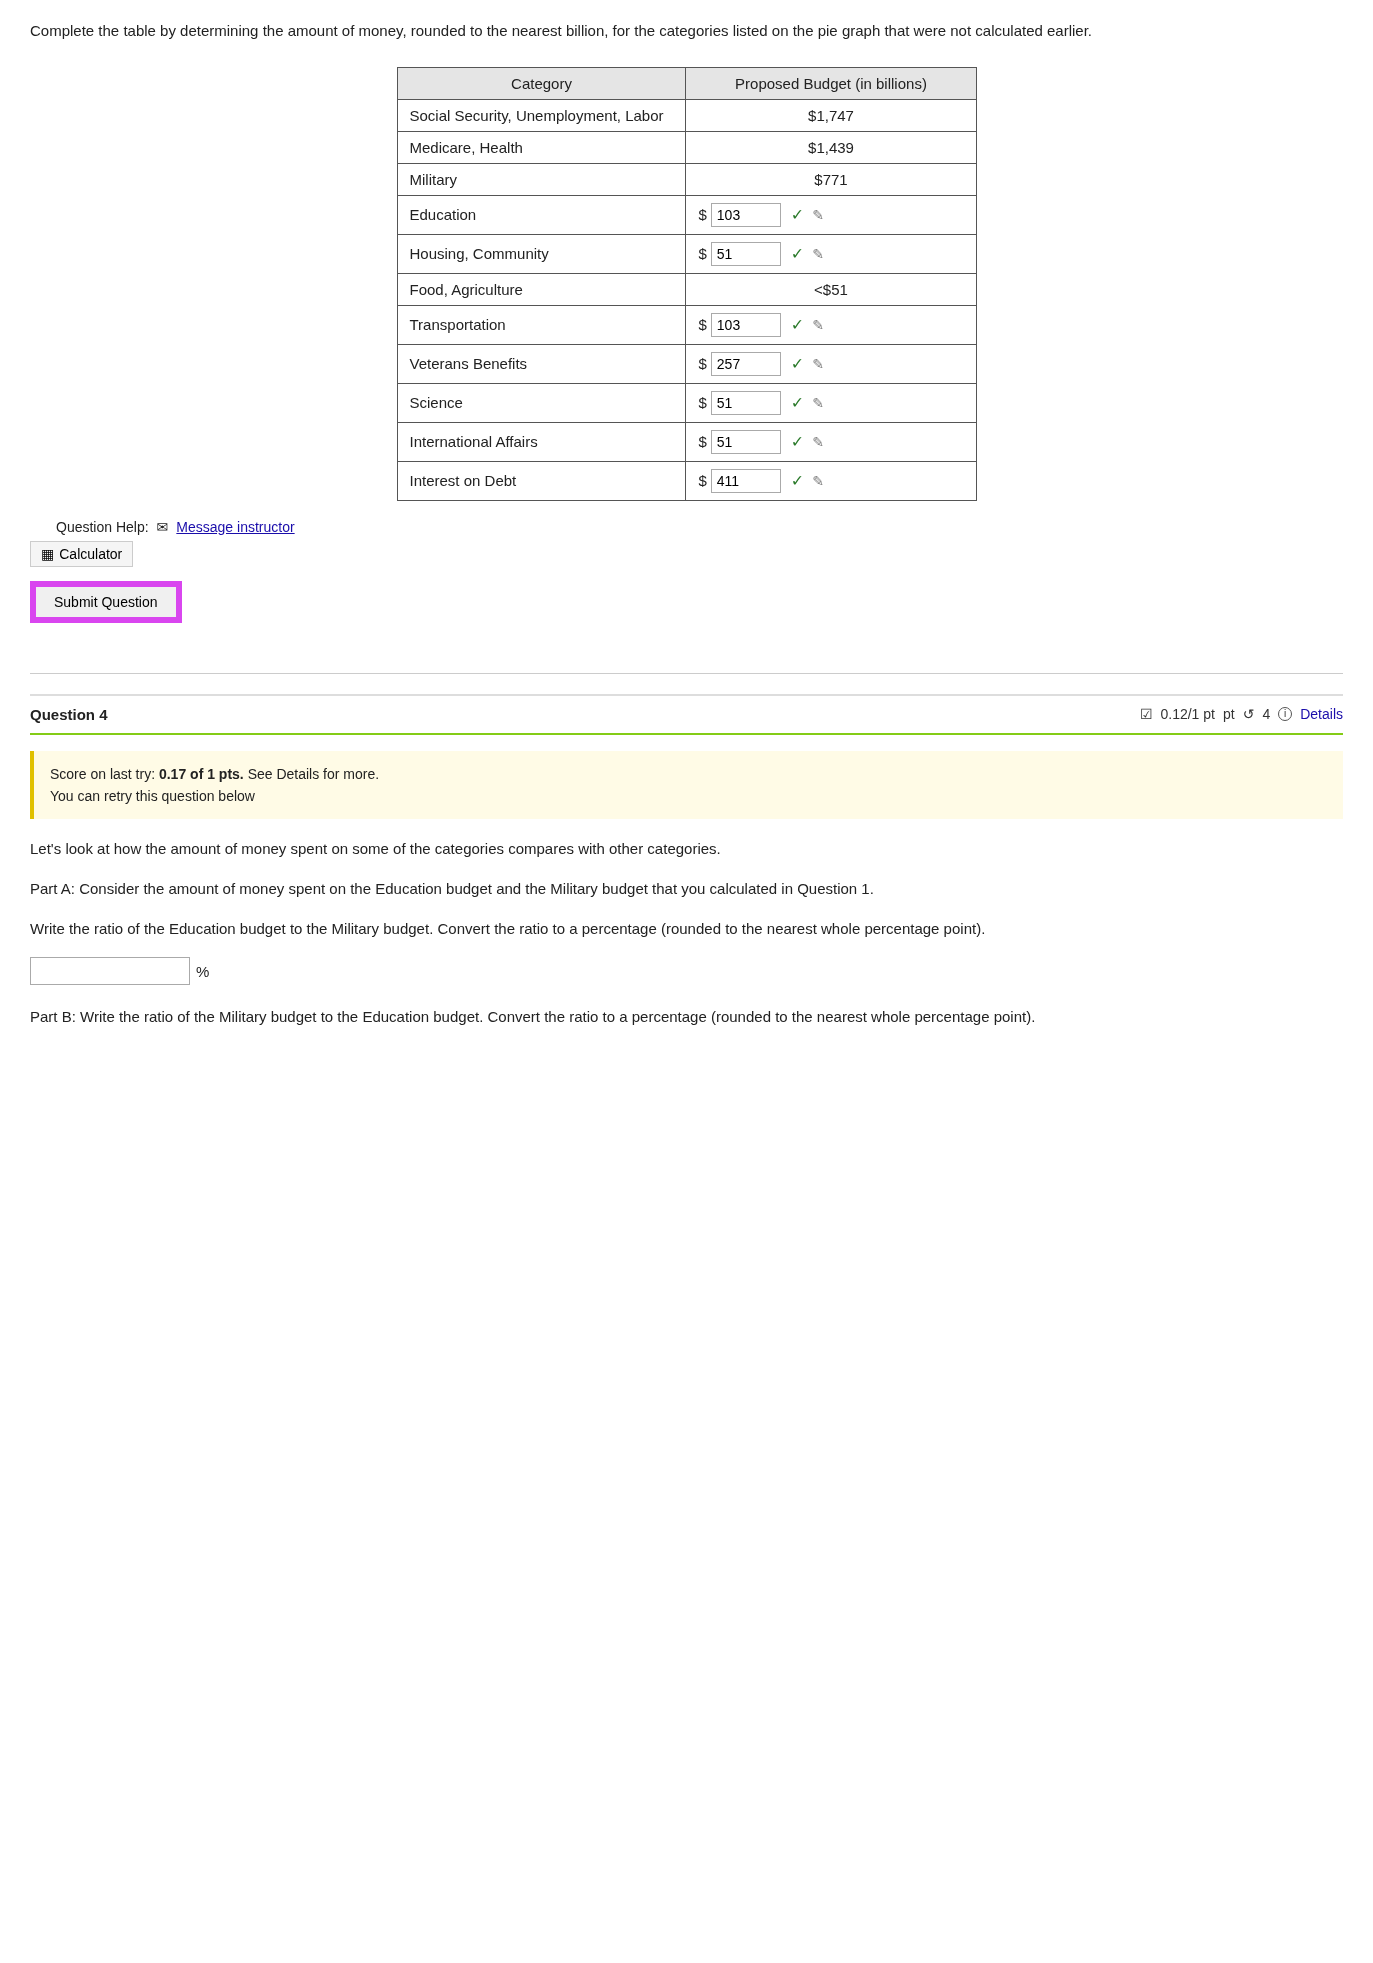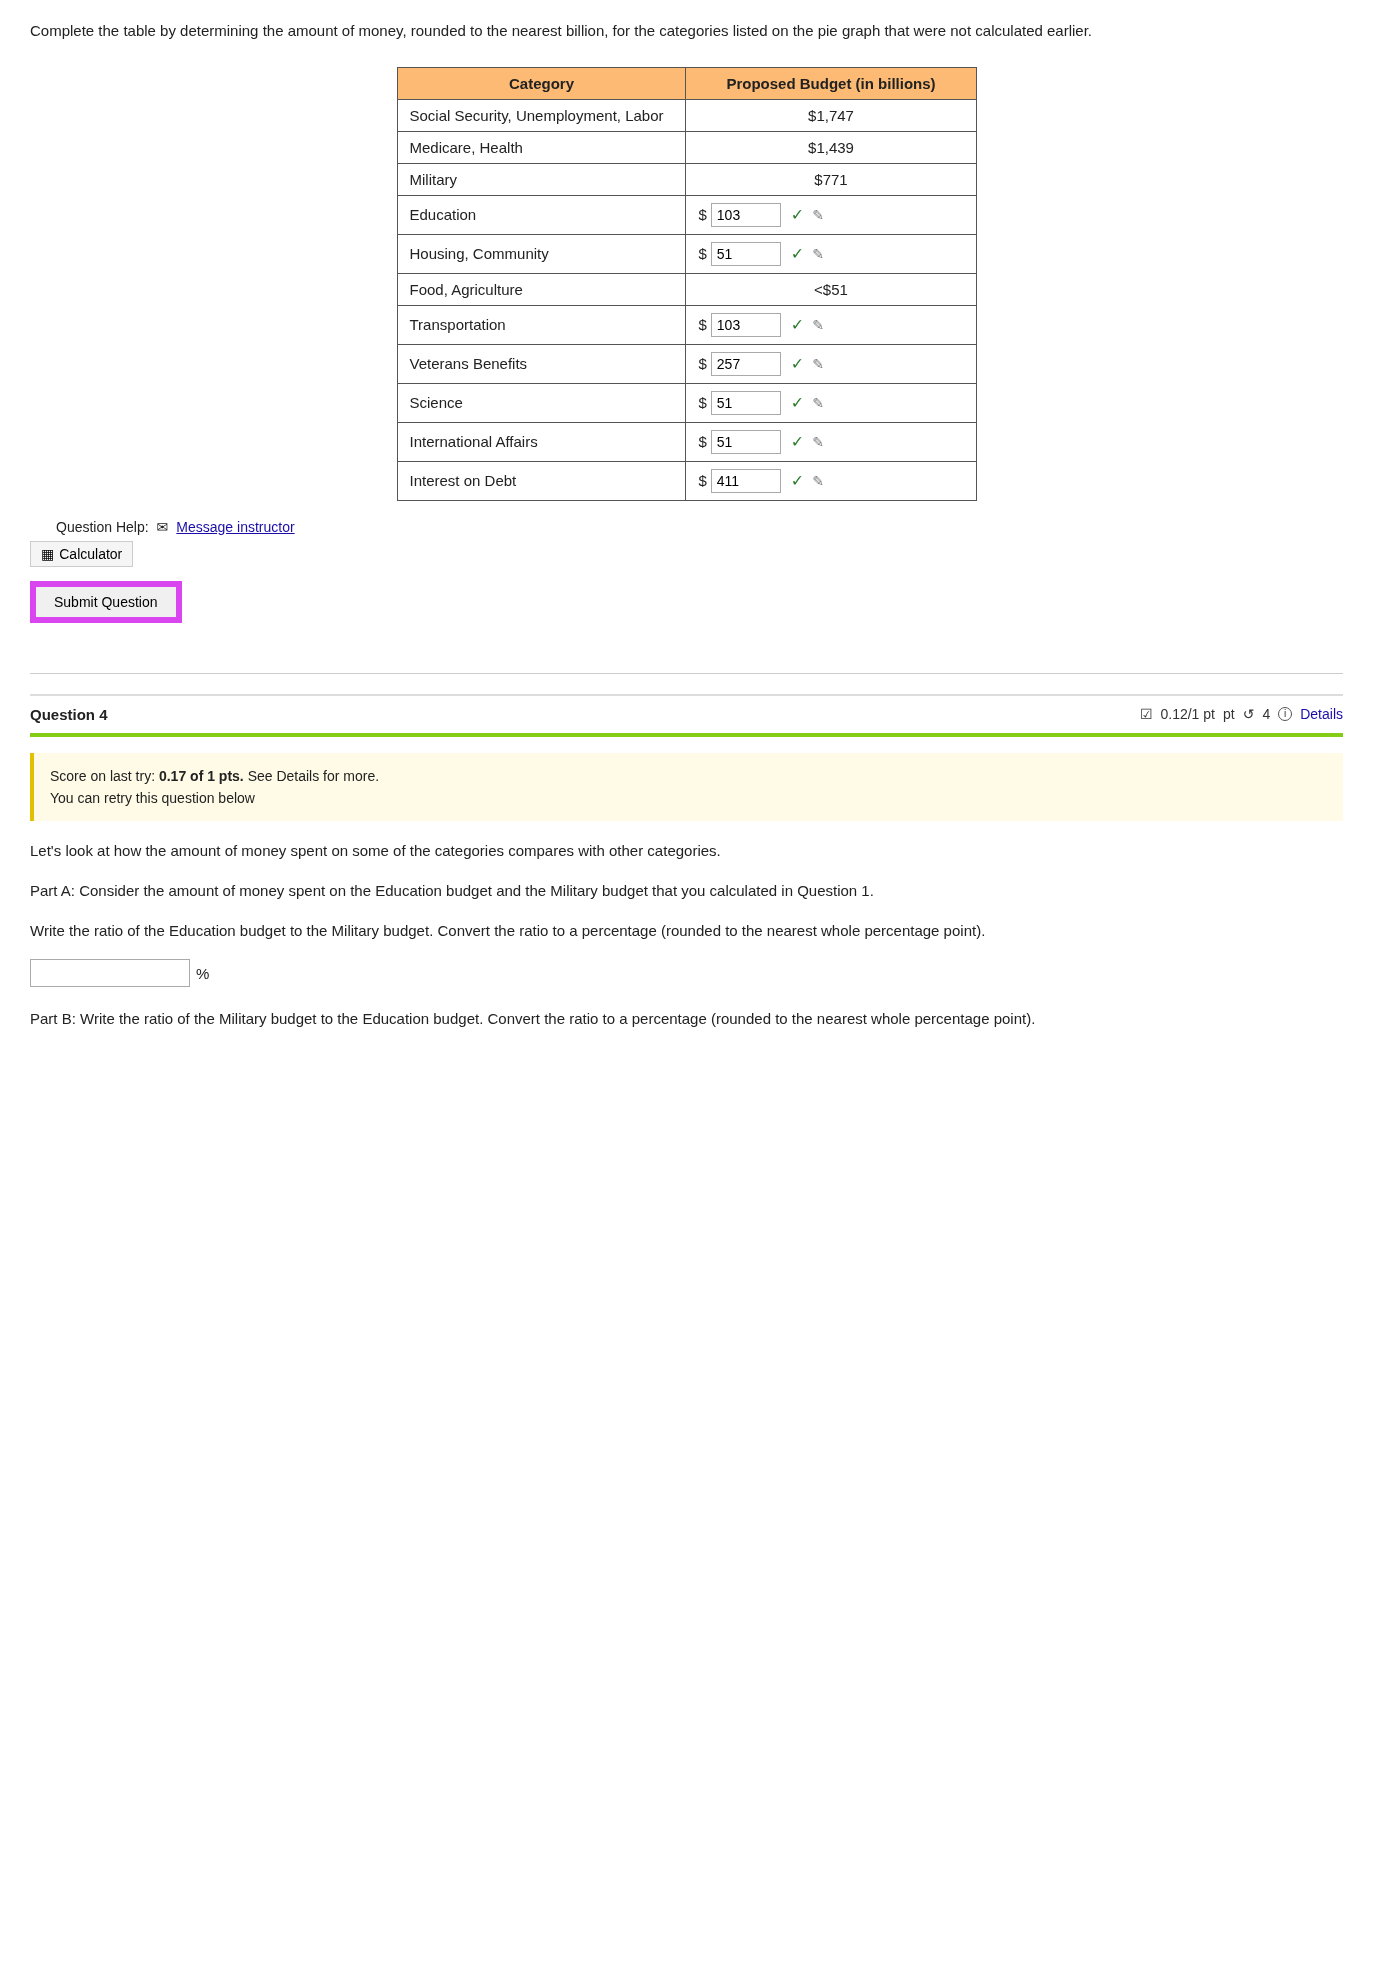--- a/index.html
+++ b/index.html
@@ -23,23 +23,23 @@
     table {
       border-collapse: collapse;
       min-width: 580px;
     }
     table th, table td {
       border: 1px solid #555;
       padding: 7px 12px;
       vertical-align: middle;
     }
     table th {
-      font-weight: bold;
+      font-weight: normal;
       text-align: center;
-      background: #fdba74;
+      background: #e5e5e5;
     }
     table td:first-child {
       min-width: 240px;
     }
     table td:last-child {
       min-width: 280px;
       text-align: center;
     }
     .input-cell {
       display: flex;
@@ -96,21 +96,21 @@
       padding: 7px 18px;
       font-size: 14px;
       cursor: pointer;
       margin-bottom: 30px;
     }
     .question-header {
       display: flex;
       justify-content: space-between;
       align-items: center;
       border-top: 2px solid #ddd;
-      border-bottom: 4px solid #84cc16;
+      border-bottom: 2px solid #84cc16;
       padding: 10px 0 10px 0;
       margin-bottom: 16px;
     }
     .question-label {
       font-weight: bold;
       font-size: 15px;
     }
     .question-meta {
       display: flex;
       align-items: center;

